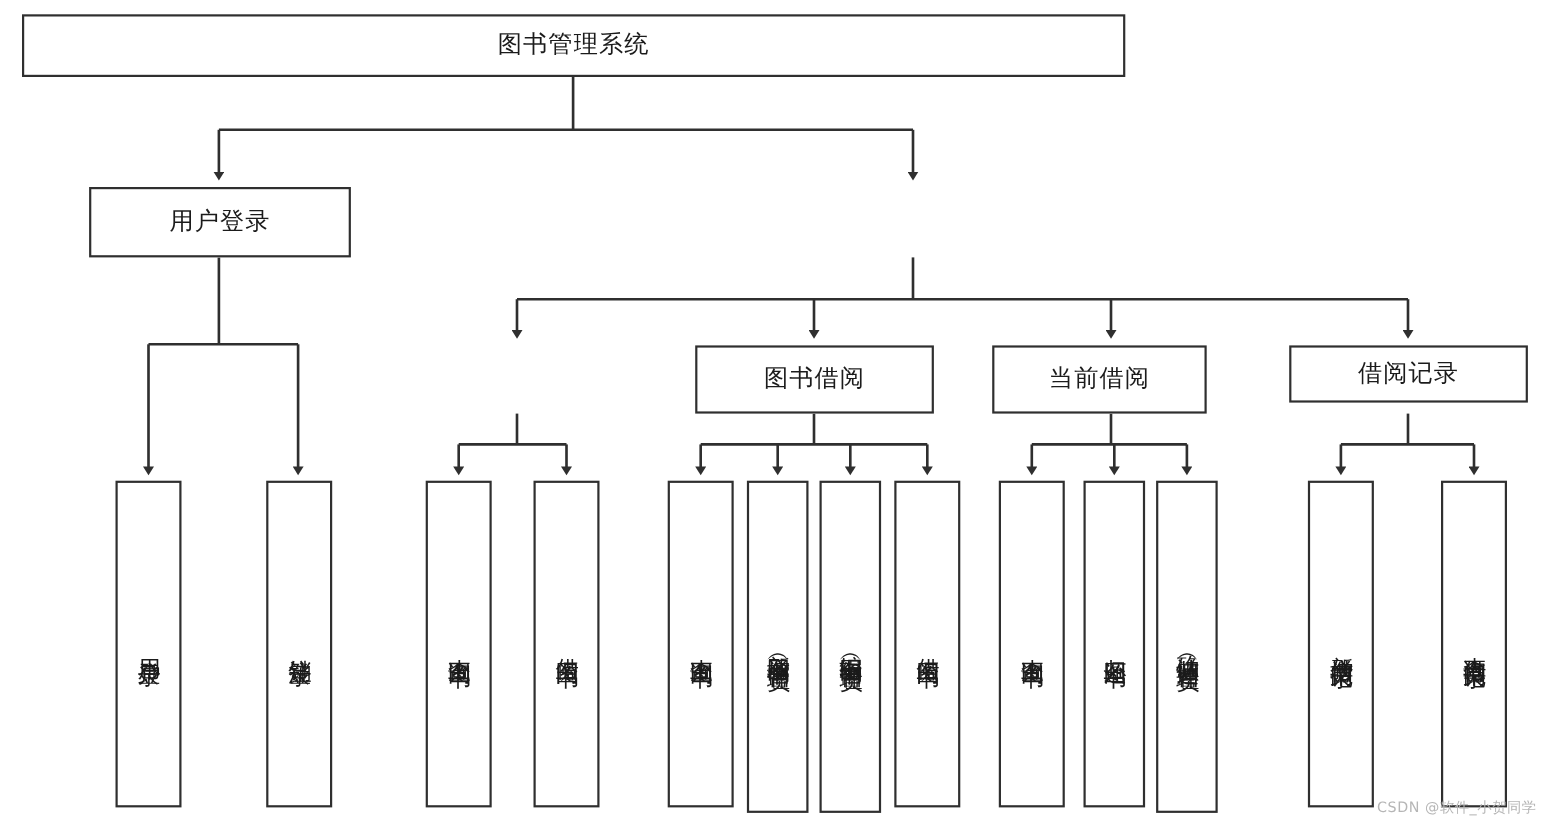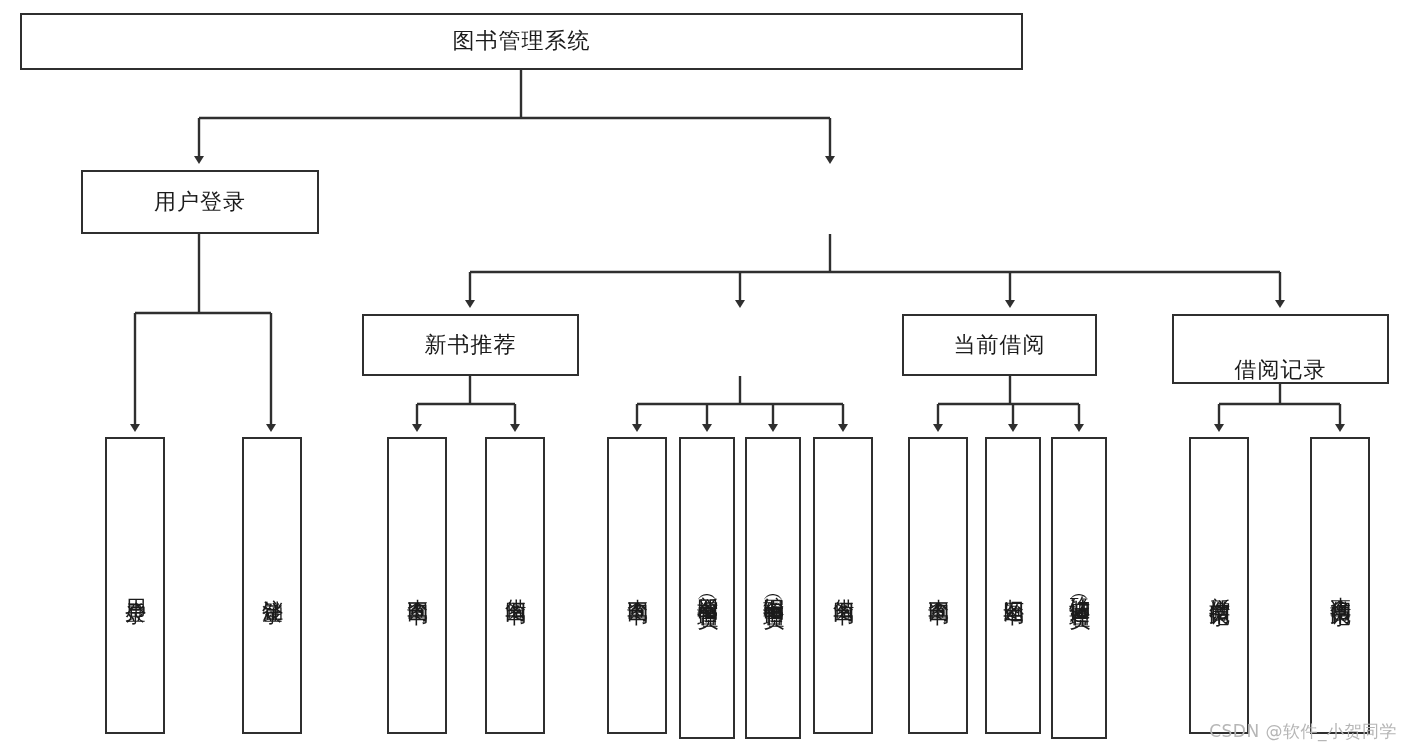--- a/index.html
+++ b/index.html
@@ -54,21 +54,21 @@
     writing-mode: vertical-rl;
     text-orientation: upright;
     letter-spacing: 2px;
     white-space: nowrap;
     display: block;
   }
   .watermark {
     position: absolute;
     right: 8px;
     bottom: 4px;
-    font-size: 17px;
+    font-size: 13px;
     color: #b6b6b6;
     letter-spacing: 0.5px;
     white-space: nowrap;
     font-family: "DejaVu Sans", "Liberation Sans", sans-serif;
   }
 </style>
 </head>
 <body>
 
 <div id="diagram-root">
@@ -124,27 +124,27 @@
   </svg>
 
   <div class="node horiz" id="node-root" style="left: 20px; top: 13px; width: 1003px; height: 57px;">
     <span>图书管理系统</span>
   </div>
 
   <div class="node horiz" id="node-l1-0" style="left: 81px; top: 170px; width: 238px; height: 64px;">
     <span>用户登录</span>
   </div>
 
-  <div class="node horiz" id="node-l2-0" style="left: 362px; top: 314px; width: 217px; height: 62px;">
-    <span>新书推荐</span>
+  <div class="node horiz" id="node-l2-1" style="left: 632px; top: 314px; width: 217px; height: 62px;">
+    <span>图书借阅</span>
   </div>
   <div class="node horiz" id="node-l2-2" style="left: 902px; top: 314px; width: 195px; height: 62px;">
     <span>当前借阅</span>
   </div>
-  <div class="node horiz" id="node-l2-3" style="left: 1172px; top: 314px; width: 217px; height: 70px; align-items: flex-end;">
+  <div class="node horiz" id="node-l2-3" style="left: 1172px; top: 314px; width: 217px; height: 52px;">
     <span>借阅记录</span>
   </div>
 
   <div class="node vert" id="node-leaf-0" style="left: 105px; top: 437px; width: 60px; height: 297px;">
     <span class="vtext">用户登录</span>
   </div>
   <div class="node vert" id="node-leaf-1" style="left: 242px; top: 437px; width: 60px; height: 297px;">
     <span class="vtext">注销登录</span>
   </div>
   <div class="node vert" id="node-leaf-2" style="left: 387px; top: 437px; width: 60px; height: 297px;">

